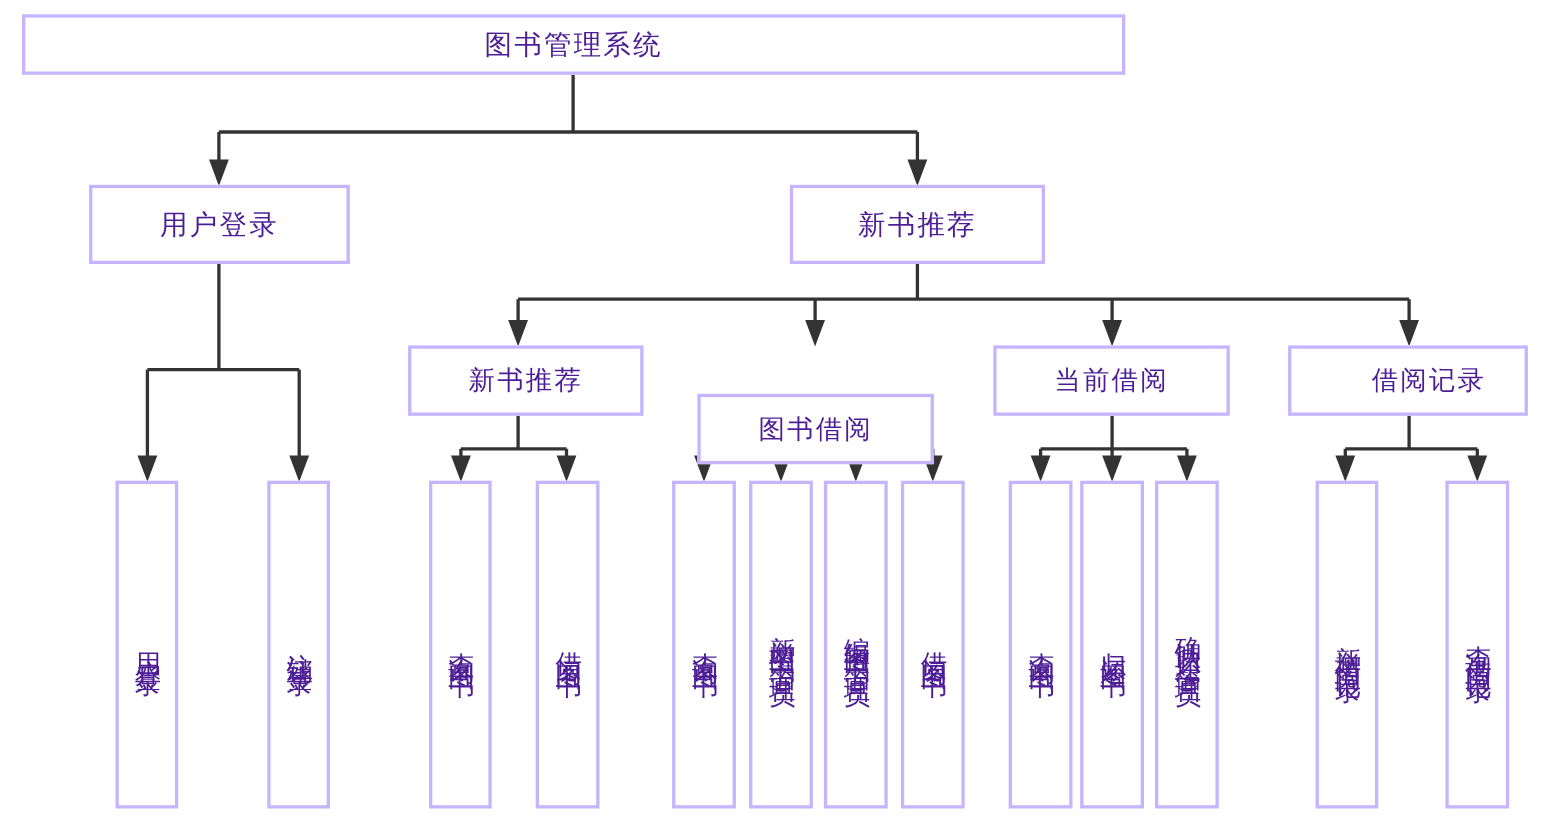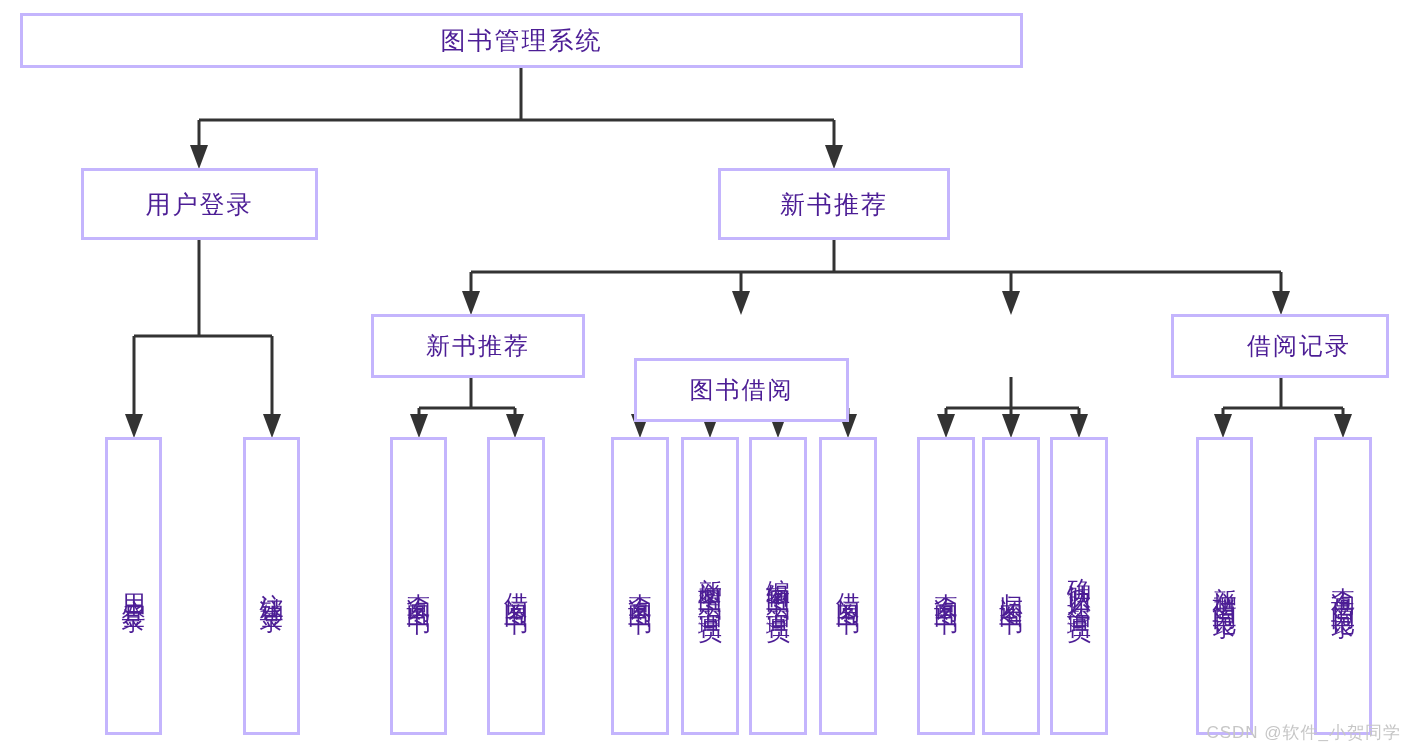--- a/index.html
+++ b/index.html
@@ -137,34 +137,34 @@
     </g>
   </svg>
 
   <div class="node h-label" style="left:20px; top:13px; width:1003px; height:55px;">图书管理系统</div>
 
   <div class="node h-label" style="left:81px; top:168px; width:237px; height:72px;">用户登录</div>
   <div class="node h-label" style="left:718px; top:168px; width:232px; height:72px;">新书推荐</div>
 
   <div class="node h-label l3" style="left:371px; top:314px; width:214px; height:64px;">新书推荐</div>
   <div class="node h-label l3" style="left:634px; top:314px; width:215px; height:64px;margin-top:44px;">图书借阅</div>
+  <div class="node h-label l3" style="left:903px; top:314px; width:215px; height:64px;">当前借阅</div>
   <div class="node h-label l3" style="left:1171px; top:314px; width:218px; height:64px;padding-left:38px;">借阅记录</div>
 
   <div class="node leaf" style="left:105px; top:437px; width:57px; height:298px;">用户登录</div>
   <div class="node leaf" style="left:243px; top:437px; width:57px; height:298px;">注销登录</div>
 
   <div class="node leaf" style="left:390px; top:437px; width:57px; height:298px;">查询图书</div>
   <div class="node leaf" style="left:487px; top:437px; width:58px; height:298px;">借阅图书</div>
 
   <div class="node leaf" style="left:611px; top:437px; width:58px; height:298px;">查询图书</div>
   <div class="node leaf" style="left:681px; top:437px; width:58px; height:298px;">新增图书（管理员）</div>
   <div class="node leaf" style="left:749px; top:437px; width:58px; height:298px;">编辑图书（管理员）</div>
   <div class="node leaf" style="left:819px; top:437px; width:58px; height:298px;">借阅图书</div>
 
   <div class="node leaf" style="left:917px; top:437px; width:58px; height:298px;">查询图书</div>
   <div class="node leaf" style="left:982px; top:437px; width:58px; height:298px;">归还图书</div>
   <div class="node leaf" style="left:1050px; top:437px; width:58px; height:298px;">确认归还（管理员）</div>
 
   <div class="node leaf" style="left:1196px; top:437px; width:57px; height:298px;">新增借阅记录</div>
   <div class="node leaf" style="left:1314px; top:437px; width:58px; height:298px;">查询借阅记录</div>
 
-  <div id="watermark">CSDN @软件_小贺同学</div>
 </div>
 
 </body></html>

